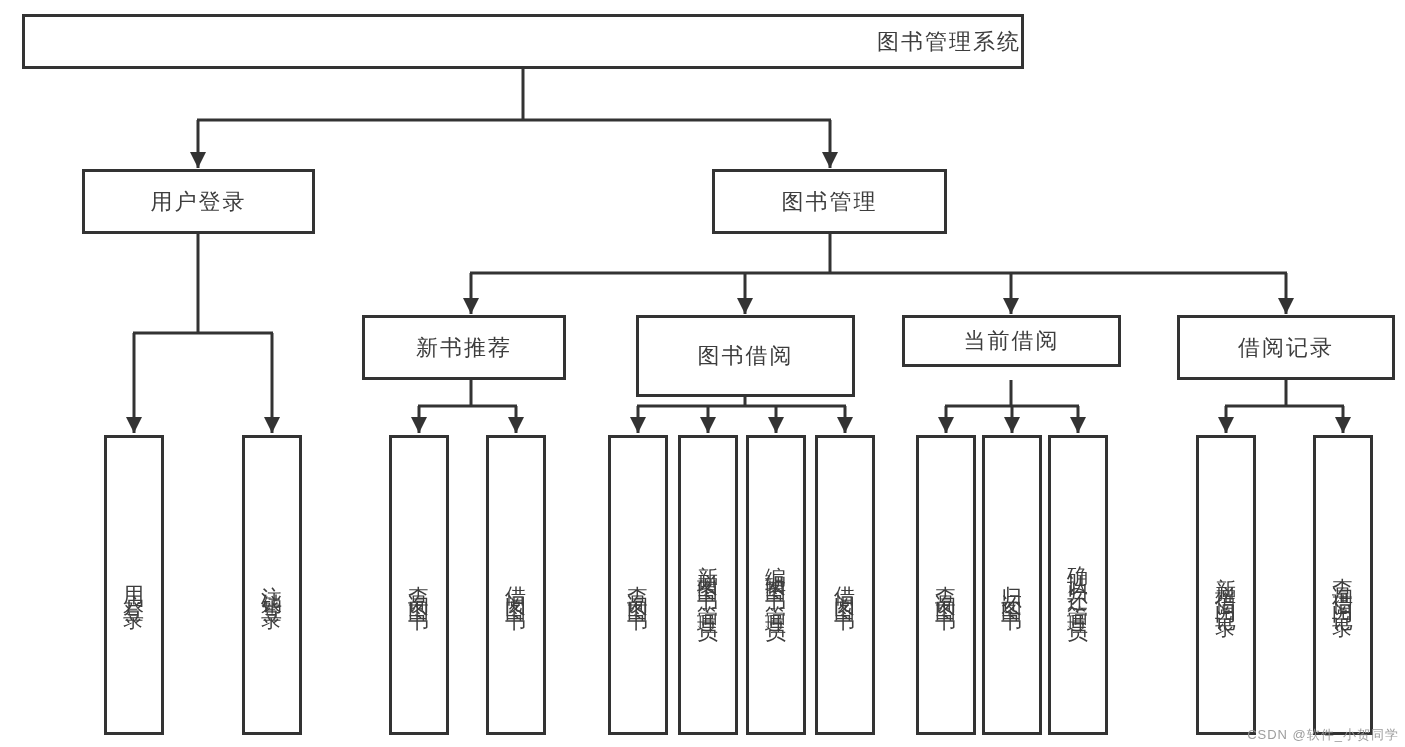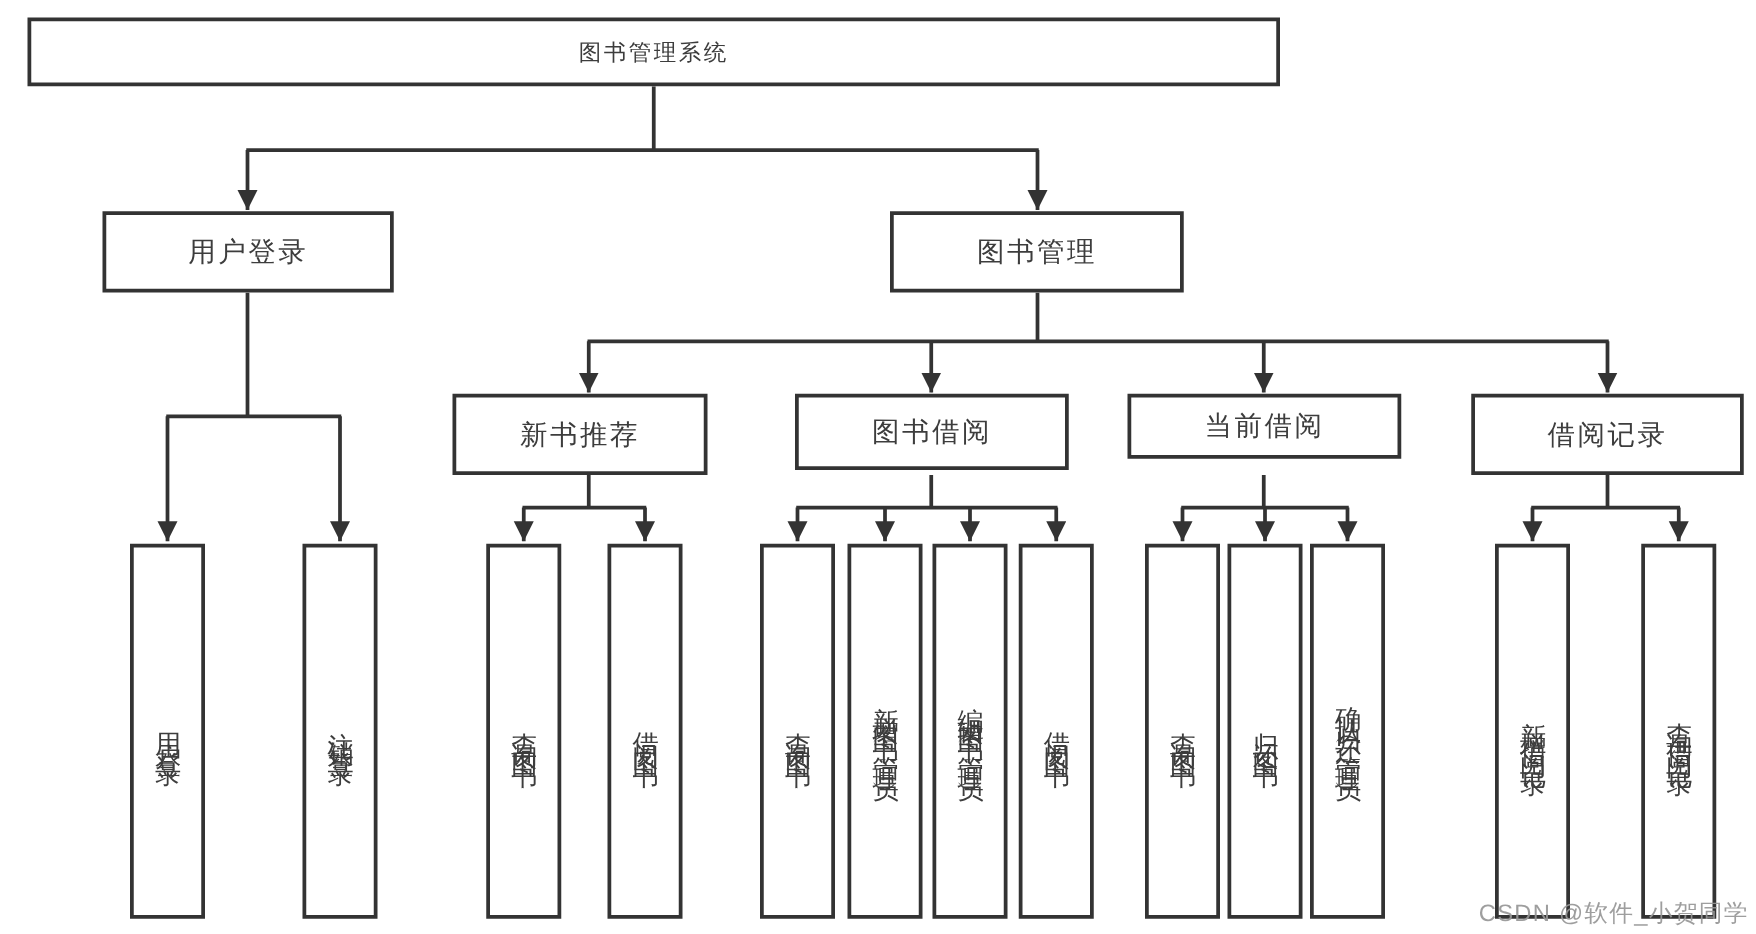--- a/index.html
+++ b/index.html
@@ -39,26 +39,26 @@
   .vnode { 
     font-size: 21px;
   }
   .vnode .vtext {
     writing-mode: vertical-rl;
     text-orientation: mixed;
     letter-spacing: 8px;
     line-height: 1;
     white-space: nowrap;
   }
-  .root-node { font-size: 18px; }
+  .root-node { font-size: 22px; justify-content: flex-end; }
   #watermark {
     position: absolute;
     right: 6px;
     bottom: 3px;
-    font-size: 19px;
+    font-size: 13px;
     color: rgba(150, 150, 150, 0.92);
     letter-spacing: 1px;
     white-space: nowrap;
   }
 </style>
 </head>
 <body>
 
 <div id="canvas">
 
@@ -117,21 +117,21 @@
   <div class="node hnode" style="left:82px; top:169px; width:233px; height:65px;">
     <span>用户登录</span>
   </div>
   <div class="node hnode" style="left:712px; top:169px; width:235px; height:65px;">
     <span>图书管理</span>
   </div>
 
   <div class="node hnode" style="left:362px; top:315px; width:204px; height:65px;">
     <span>新书推荐</span>
   </div>
-  <div class="node hnode" style="left:636px; top:315px; width:219px; height:61px;text-align:right;">
+  <div class="node hnode" style="left:636px; top:315px; width:219px; height:82px;text-align:right;">
     <span>图书借阅</span>
   </div>
   <div class="node hnode" style="left:902px; top:315px; width:219px; height:52px;">
     <span>当前借阅</span>
   </div>
   <div class="node hnode" style="left:1177px; top:315px; width:218px; height:65px;">
     <span>借阅记录</span>
   </div>
 
   <div class="node vnode" style="left:104px; top:435px; width:60px; height:300px;">

